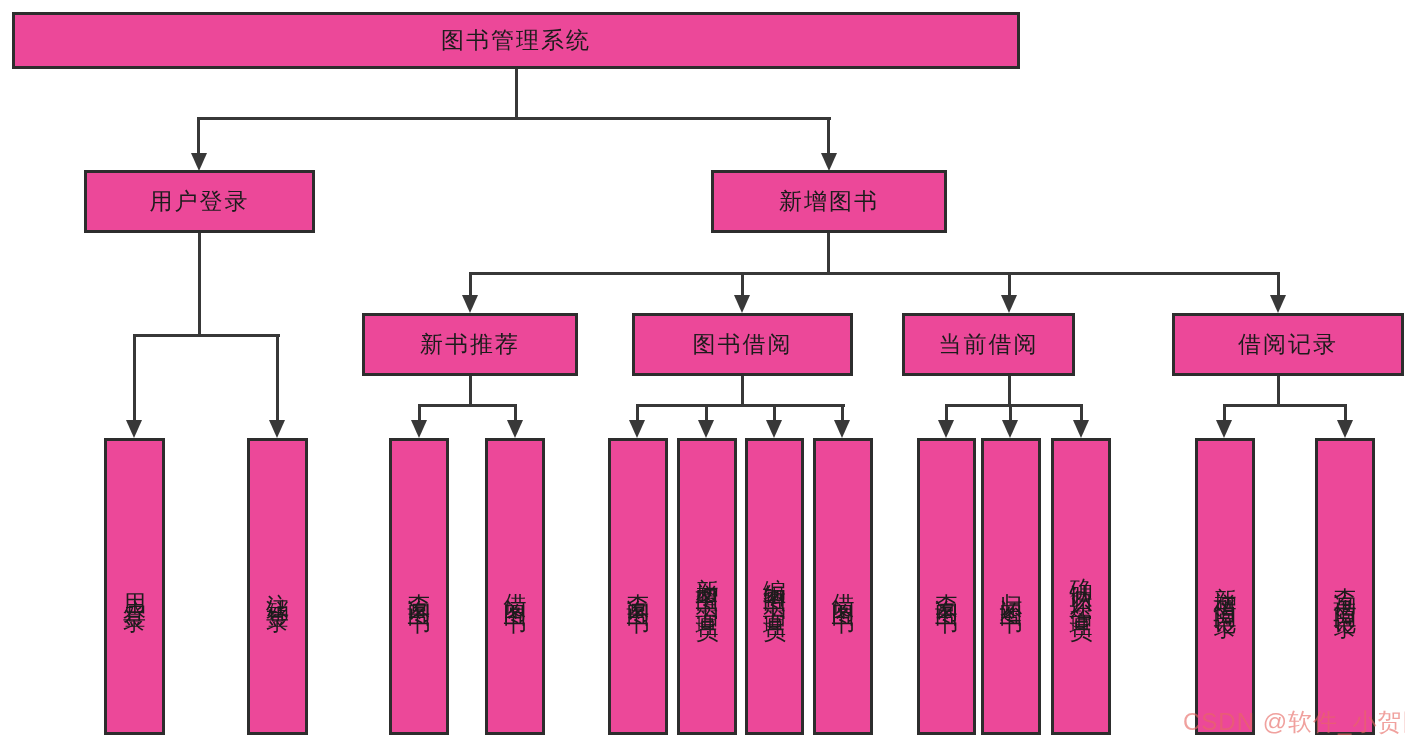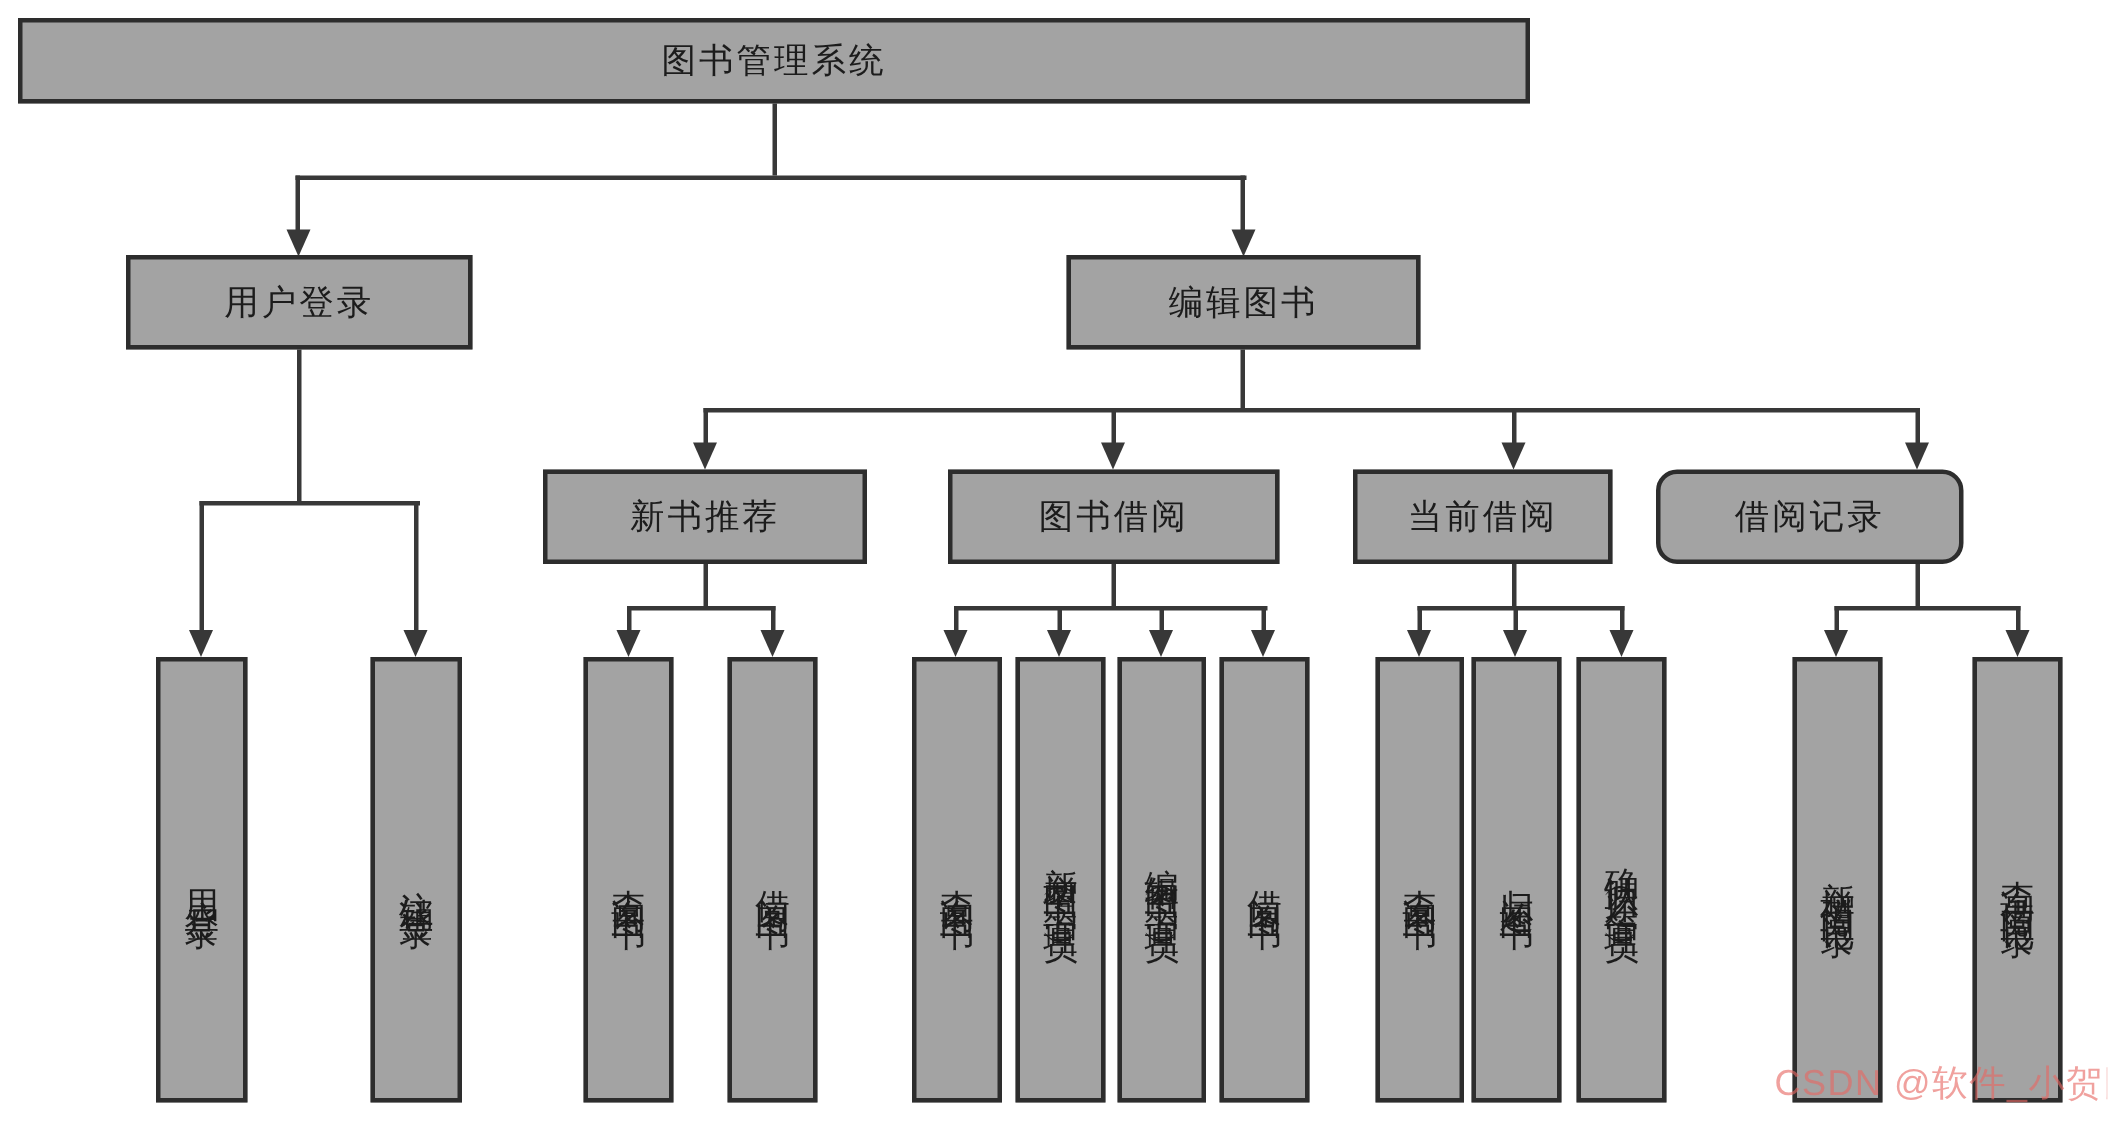--- a/index.html
+++ b/index.html
@@ -7,21 +7,21 @@
   .canvas{
     position:relative;
     width:1405px;height:747px;
     background:#ffffff;
     font-family:"Liberation Sans", sans-serif;
     overflow:hidden;
   }
   .box{
     position:absolute;
     box-sizing:border-box;
-    background:#a3a3a3;
+    background:#ec4899;
     border:3px solid #2d2d2d;
     display:flex;
     align-items:center;
     justify-content:center;
     font-size:23px;
     color:#1c1c1c;
     letter-spacing:2px;
     white-space:nowrap;
   }
   .vbox{
@@ -60,21 +60,21 @@
   <div class="box" style="left:12px;top:12px;width:1008px;height:57px;">图书管理系统</div>
 
   <div class="ln" style="left:515px;top:69px;width:3px;height:48px;"></div>
   <div class="ln" style="left:197px;top:117px;width:634px;height:3px;"></div>
   <div class="ln" style="left:197px;top:117px;width:3px;height:38px;"></div>
   <div class="ar" style="left:191px;top:153px;"></div>
   <div class="ln" style="left:827px;top:117px;width:3px;height:38px;"></div>
   <div class="ar" style="left:821px;top:153px;"></div>
 
   <div class="box" style="left:84px;top:170px;width:231px;height:63px;">用户登录</div>
-  <div class="box" style="left:711px;top:170px;width:236px;height:63px;">编辑图书</div>
+  <div class="box" style="left:711px;top:170px;width:236px;height:63px;">新增图书</div>
 
   <div class="ln" style="left:198px;top:233px;width:3px;height:101px;"></div>
   <div class="ln" style="left:133px;top:334px;width:147px;height:3px;"></div>
   <div class="ln" style="left:133px;top:334px;width:3px;height:88px;"></div>
   <div class="ar" style="left:126px;top:420px;"></div>
   <div class="ln" style="left:276px;top:334px;width:3px;height:88px;"></div>
   <div class="ar" style="left:269px;top:420px;"></div>
 
   <div class="ln" style="left:827px;top:233px;width:3px;height:39px;"></div>
   <div class="ln" style="left:469px;top:272px;width:811px;height:3px;"></div>
@@ -83,21 +83,21 @@
   <div class="ln" style="left:741px;top:272px;width:3px;height:25px;"></div>
   <div class="ar" style="left:734px;top:295px;"></div>
   <div class="ln" style="left:1008px;top:272px;width:3px;height:25px;"></div>
   <div class="ar" style="left:1001px;top:295px;"></div>
   <div class="ln" style="left:1277px;top:272px;width:3px;height:25px;"></div>
   <div class="ar" style="left:1270px;top:295px;"></div>
 
   <div class="box" style="left:632px;top:313px;width:221px;height:63px;">图书借阅</div>
   <div class="box" style="left:362px;top:313px;width:216px;height:63px;">新书推荐</div>
   <div class="box" style="left:902px;top:313px;width:173px;height:63px;">当前借阅</div>
-  <div class="box" style="left:1104px;top:313px;width:205px;height:63px;border-radius:14px;">借阅记录</div>
+  <div class="box" style="left:1172px;top:313px;width:232px;height:63px;">借阅记录</div>
 
   <div class="ln" style="left:469px;top:376px;width:3px;height:28px;"></div>
   <div class="ln" style="left:418px;top:404px;width:99px;height:3px;"></div>
   <div class="ln" style="left:418px;top:404px;width:3px;height:17px;"></div>
   <div class="ar" style="left:411px;top:420px;"></div>
   <div class="ln" style="left:514px;top:404px;width:3px;height:17px;"></div>
   <div class="ar" style="left:507px;top:420px;"></div>
 
   <div class="ln" style="left:741px;top:376px;width:3px;height:28px;"></div>
   <div class="ln" style="left:636px;top:404px;width:209px;height:3px;"></div>

